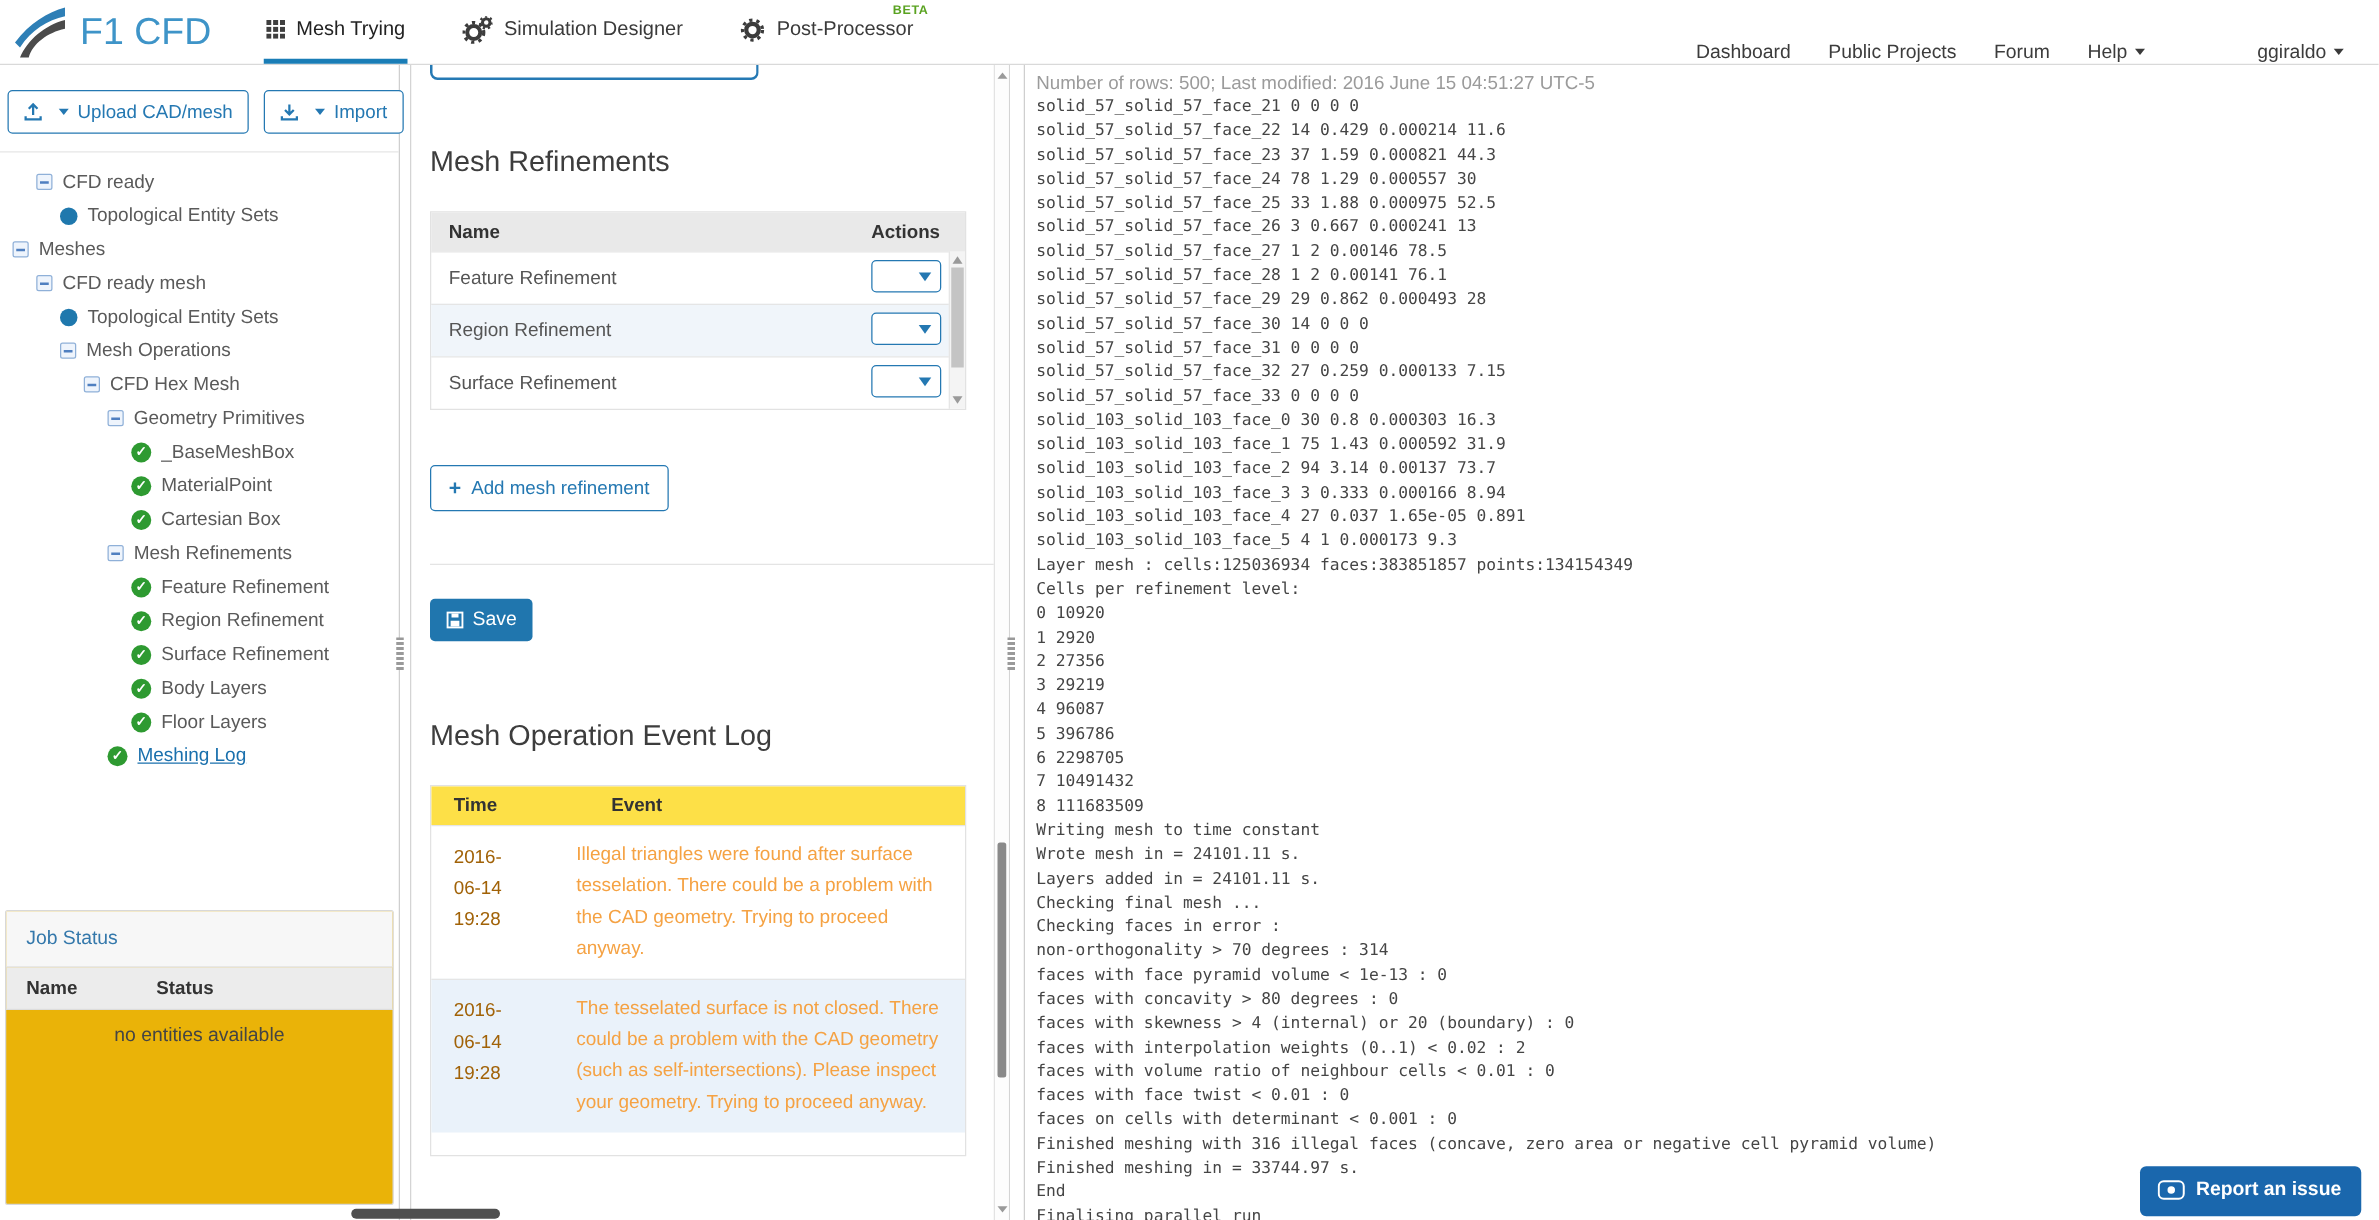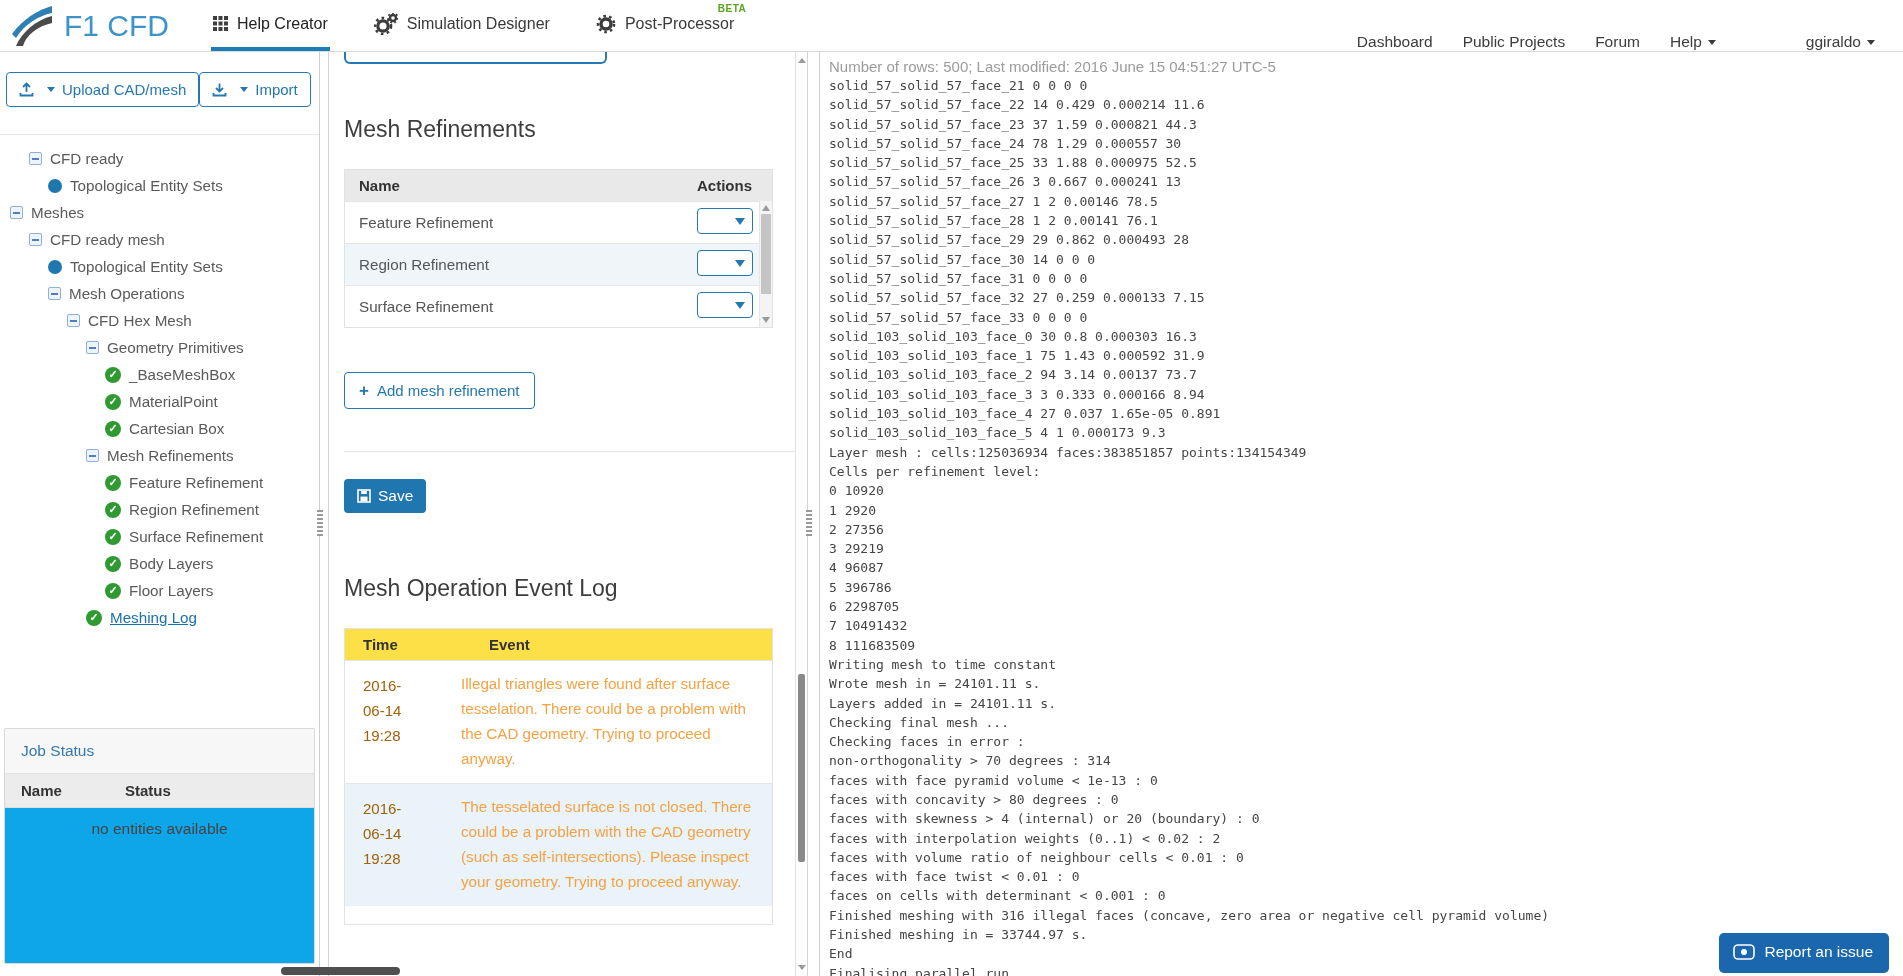--- a/index.html
+++ b/index.html
@@ -20,39 +20,39 @@
   .nav-link{cursor:pointer;white-space:nowrap}
   .nav-user{margin-left:60px}
   .caret{display:inline-block;width:0;height:0;border-left:4.5px solid transparent;border-right:4.5px solid transparent;border-top:5px solid #3a3a3a;margin-left:6px;vertical-align:middle}
   .caret.blue{border-top-color:#2478b2}
 
   
   .cols{flex:1;display:flex;min-height:0;position:relative}
 
   
   .sidebar{width:320px;flex:none;border-right:1px solid #cfcfcf;position:relative;background:#fff}
-  .sb-buttons{display:flex;gap:0;padding:20px 6px 27px 6px;border-bottom:1px solid #e6e6e6}
+  .sb-buttons{display:flex;gap:12px;padding:20px 6px 14px 6px;border-bottom:1px solid #e6e6e6}
   .btn-outline{display:flex;align-items:center;gap:7px;border:1px solid #2478b2;border-radius:4px;background:#fff;color:#2478b2;font-size:15px;padding:8px 12px;cursor:pointer;white-space:nowrap;font-family:inherit}
   .tree{padding-top:10px}
   .t-row{display:flex;align-items:center;gap:8px;height:27px;font-size:15.2px;color:#5a5a5a;cursor:pointer;white-space:nowrap}
   .t-row[data-level="0"]{padding-left:10px}
   .t-row[data-level="1"]{padding-left:29px}
   .t-row[data-level="2"]{padding-left:48px}
   .t-row[data-level="3"]{padding-left:67px}
   .t-row[data-level="4"]{padding-left:86px}
   .t-row[data-level="5"]{padding-left:105px}
   .t-row[data-selected="true"] .t-label{color:#1a70ad;font-weight:normal;text-decoration:underline}
   .t-ico{flex:none;display:flex;align-items:center;justify-content:center}
   .t-ico[data-icon="collapse"]{width:13px;height:13px;border:1px solid #8fb0d8;background:#eef4fc;border-radius:2px}
   .t-ico[data-icon="collapse"]::before{content:"";width:7px;height:2px;background:#4f7fc0}
   .t-ico[data-icon="dot"]{width:14px;height:14px;border-radius:50%;background:#1f78ad}
   .t-ico[data-icon="check"]{width:16px;height:16px;border-radius:50%;background:#2e9a31;color:#fff;font-size:11px;font-weight:bold}
   .t-ico[data-icon="check"]::before{content:"✓"}
 
-  .job-panel{position:absolute;left:4px;right:4px;top:676px;height:236px;border:1px solid #d8d8d8;border-radius:2px;background:#0ea5e9}
+  .job-panel{position:absolute;left:4px;right:4px;top:676px;height:236px;border:1px solid #d8d8d8;border-radius:2px;background:#eab308}
   .job-head{background:#f7f7f7;color:#3478ab;font-size:15.5px;padding:13px 16px;border-bottom:1px solid #e2e2e2}
   .job-cols{display:flex;background:#ececec;font-weight:bold;font-size:15px;color:#333;padding:8px 0;border-bottom:1px solid #ddd}
   .job-cols .c1{width:120px;padding-left:16px}
   .job-empty{text-align:center;font-size:15.5px;color:#444;padding-top:12px}
 
   
   .middle{width:480px;flex:none;margin-left:8px;border-left:1px solid #d4d4d4;border-right:1px solid #d4d4d4;position:relative;background:#fff;padding:0 0 0 15px}
   .cutoff{position:absolute;top:0;left:15px;width:263px;height:12px;border:2px solid #2579b4;border-top:none;border-radius:0 0 6px 6px}
   .m-title{font-size:23px;font-weight:400;color:#3d3d3d;margin-top:64px}
   .m-title.second{margin-top:62px}
@@ -94,21 +94,21 @@
 
   
   .grip{position:absolute;top:458px;width:6px;height:26px;background:repeating-linear-gradient(#9a9a9a 0 2px,#fff 2px 4px);z-index:6}
   .grip.left{left:317px}
   .grip.right{left:806px}
 
   
   .console{flex:1;min-width:0;margin-left:11px;border-left:1px solid #cfcfcf;padding:6px 0 0 9px;position:relative;overflow:hidden}
   .console-meta{font-size:15px;color:#9b9b9b;white-space:nowrap}
   .console-pre{font-family:"DejaVu Sans Mono",monospace;font-size:13px;line-height:19.3px;color:#454545;white-space:pre;margin-top:1px}
-  .report-btn{position:absolute;right:14px;bottom:3px;display:flex;align-items:center;gap:9px;background:#1a67ad;border:none;border-radius:5px;color:#fff;font-size:15.5px;font-weight:normal;padding:10px 16px 12px 14px;cursor:pointer;font-family:inherit}
+  .report-btn{position:absolute;right:14px;bottom:3px;display:flex;align-items:center;gap:9px;background:#1a67ad;border:none;border-radius:5px;color:#fff;font-size:15.5px;font-weight:bold;padding:10px 16px 12px 14px;cursor:pointer;font-family:inherit}
 
   .h-scroll-thumb{position:absolute;left:281px;top:967px;width:119px;height:8px;background:#4f4f4f;border-radius:4px;z-index:7}
 </style>
 </head>
 <body>
 
 <div class="page">
 
   <div class="navbar">
     <svg class="logo" viewBox="0 0 44 44">
@@ -122,21 +122,21 @@
           <rect x="0" y="0" width="4" height="4" fill="#3f3f3f"></rect>
             <rect x="5.5" y="0" width="4" height="4" fill="#3f3f3f"></rect>
             <rect x="11" y="0" width="4" height="4" fill="#3f3f3f"></rect>
           <rect x="0" y="5.5" width="4" height="4" fill="#3f3f3f"></rect>
             <rect x="5.5" y="5.5" width="4" height="4" fill="#3f3f3f"></rect>
             <rect x="11" y="5.5" width="4" height="4" fill="#3f3f3f"></rect>
           <rect x="0" y="11" width="4" height="4" fill="#3f3f3f"></rect>
             <rect x="5.5" y="11" width="4" height="4" fill="#3f3f3f"></rect>
             <rect x="11" y="11" width="4" height="4" fill="#3f3f3f"></rect>
         </svg>
-        <span>Help Creator</span>
+        <span>Mesh Trying</span>
       </div>
       <div class="tab">
         <svg width="24" height="22" viewBox="0 0 24 22">
           <circle cx="9" cy="13" r="5.2" fill="none" stroke="#3c3c3c" stroke-width="3.2"></circle>
           <circle cx="9" cy="13" r="8" fill="none" stroke="#3c3c3c" stroke-width="2.6" stroke-dasharray="2.6 3.4"></circle>
           <circle cx="19" cy="5" r="3" fill="none" stroke="#3c3c3c" stroke-width="2.4"></circle>
           <circle cx="19" cy="5" r="4.8" fill="none" stroke="#3c3c3c" stroke-width="1.8" stroke-dasharray="1.8 2.4"></circle>
         </svg>
         <span>Simulation Designer</span>
       </div>

